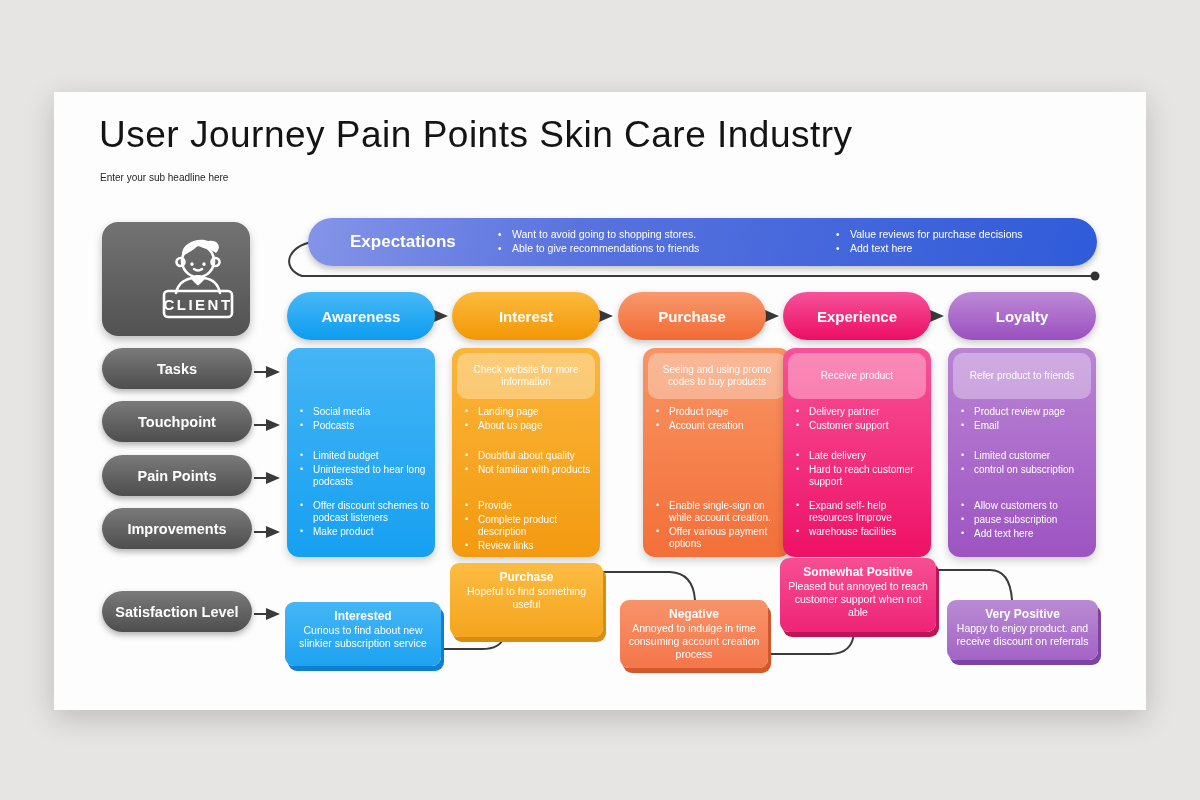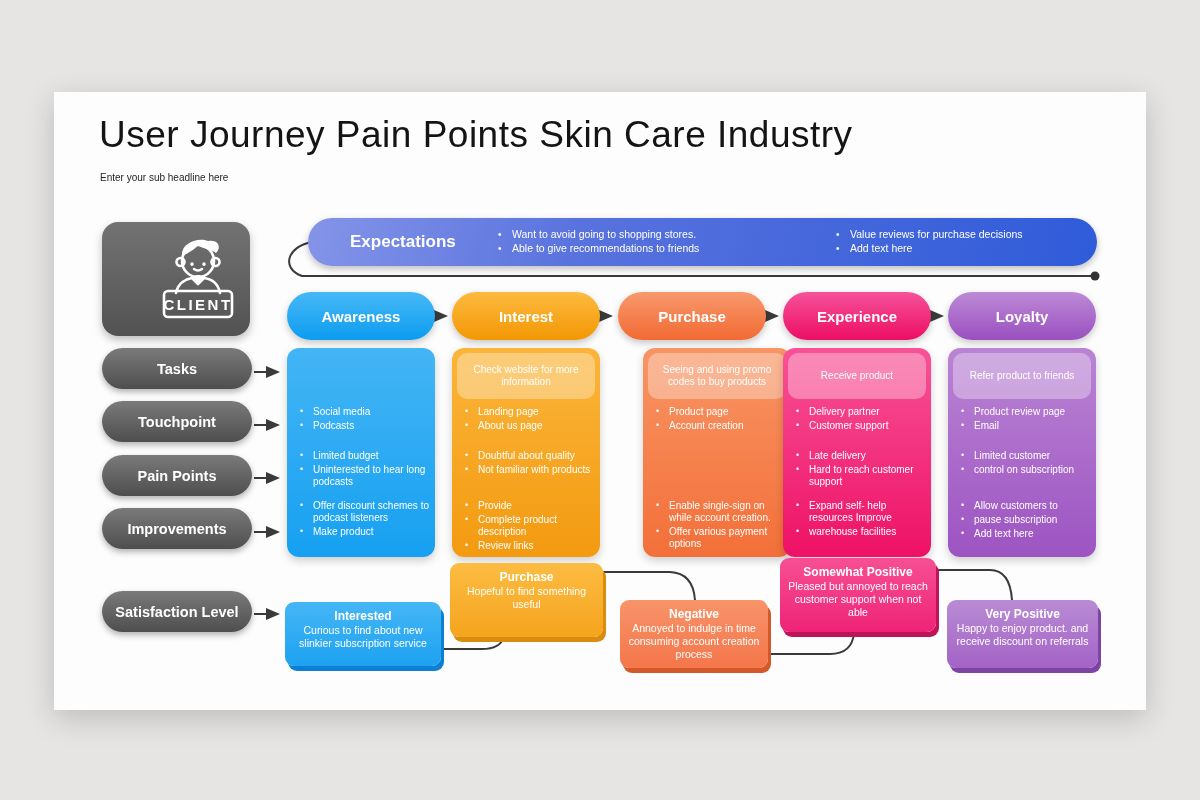--- a/index.html
+++ b/index.html
@@ -61,21 +61,21 @@
   .s4-col { background:linear-gradient(180deg,#ba84d4,#9d54c2); }
 
   
   .sat { position:absolute; border-radius:9px; color:#fff; text-align:center; padding:7px 8px 6px; }
   .sat-title { font-size:12px; font-weight:bold; margin-bottom:1px; }
   .sat-desc { font-size:10.5px; line-height:1.22; }
   .sat-s0 { left:231px; top:510px; width:156px; height:64px; background:linear-gradient(180deg,#45b6f5,#1da2f1); box-shadow:3px 5px 0 #0d7fd4; }
   .sat-s1 { left:396px; top:471px; width:153px; height:74px; background:linear-gradient(180deg,#fcbc42,#f5a41d); box-shadow:3px 5px 0 #d98c0e; }
   .sat-s2 { left:566px; top:508px; width:148px; height:68px; background:linear-gradient(180deg,#f8936a,#f4764a); box-shadow:3px 5px 0 #d4592a; }
   .sat-s3 { left:726px; top:466px; width:156px; height:74px; background:linear-gradient(180deg,#f74f93,#ef2377); box-shadow:3px 5px 0 #c01458; }
-  .sat-s4 { left:893px; top:508px; width:151px; height:68px; background:linear-gradient(180deg,#b98bd4,#a363c6); box-shadow:3px 5px 0 #7e44a4; }
+  .sat-s4 { left:893px; top:508px; width:151px; height:60px; background:linear-gradient(180deg,#b98bd4,#a363c6); box-shadow:3px 5px 0 #7e44a4; }
 </style>
 </head>
 <body>
 
 <div class="slide">
 
   <div class="title">User Journey Pain Points Skin Care Industry</div>
   <div class="subtitle">Enter your sub headline here</div>
 
   <svg class="overlay" viewBox="0 0 1092 618">

